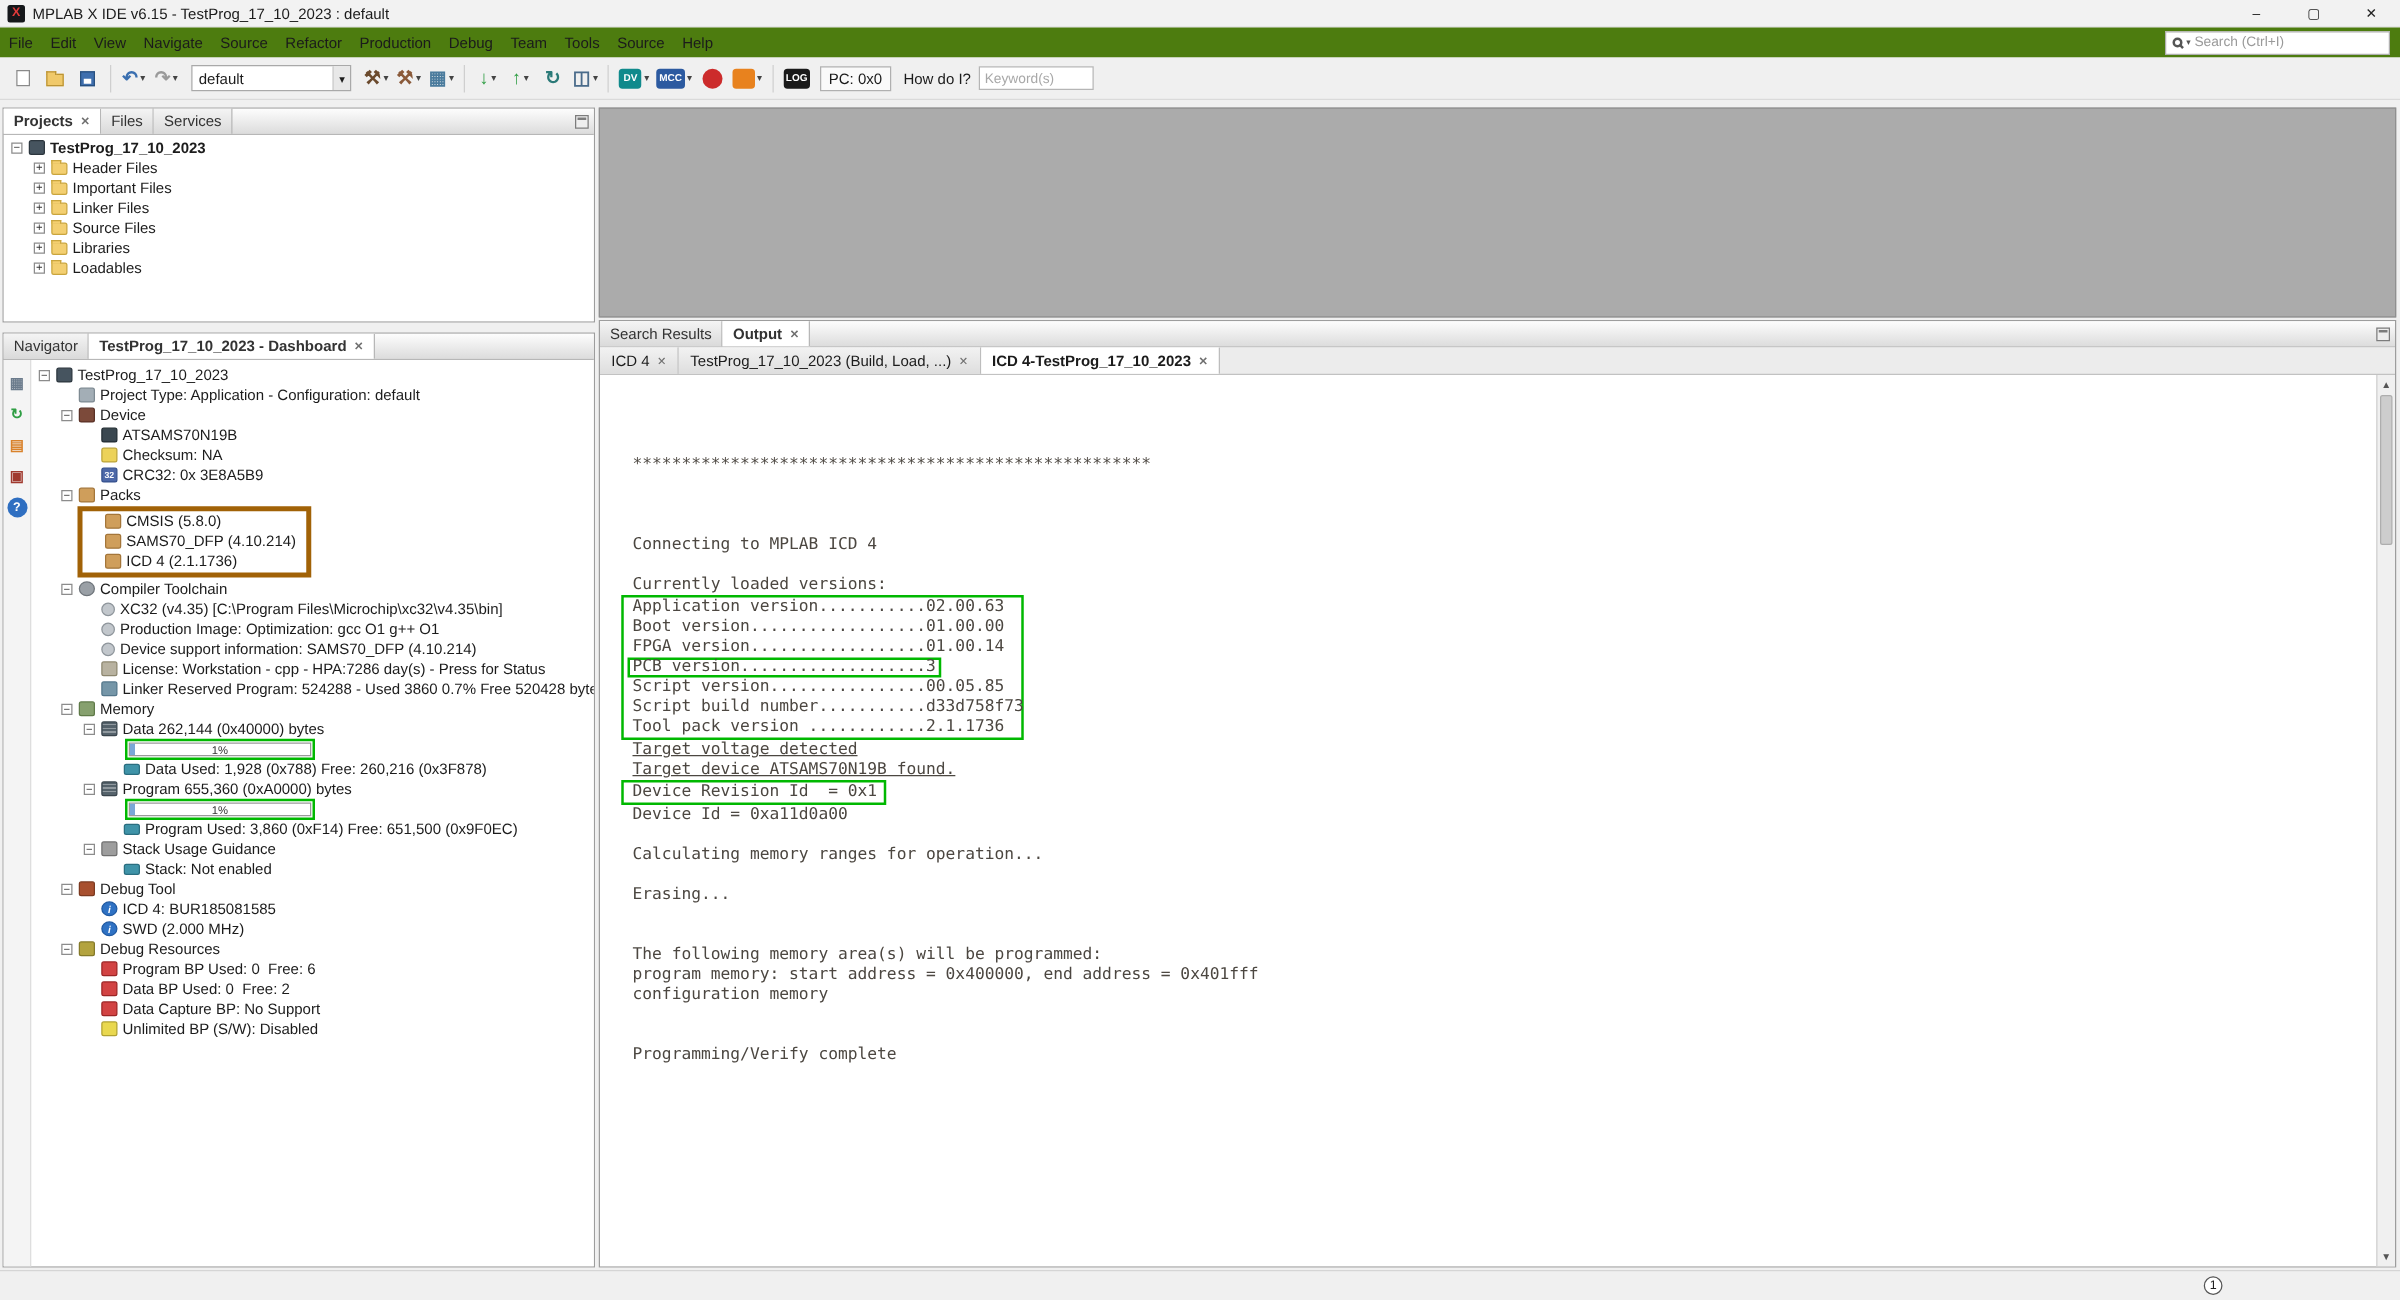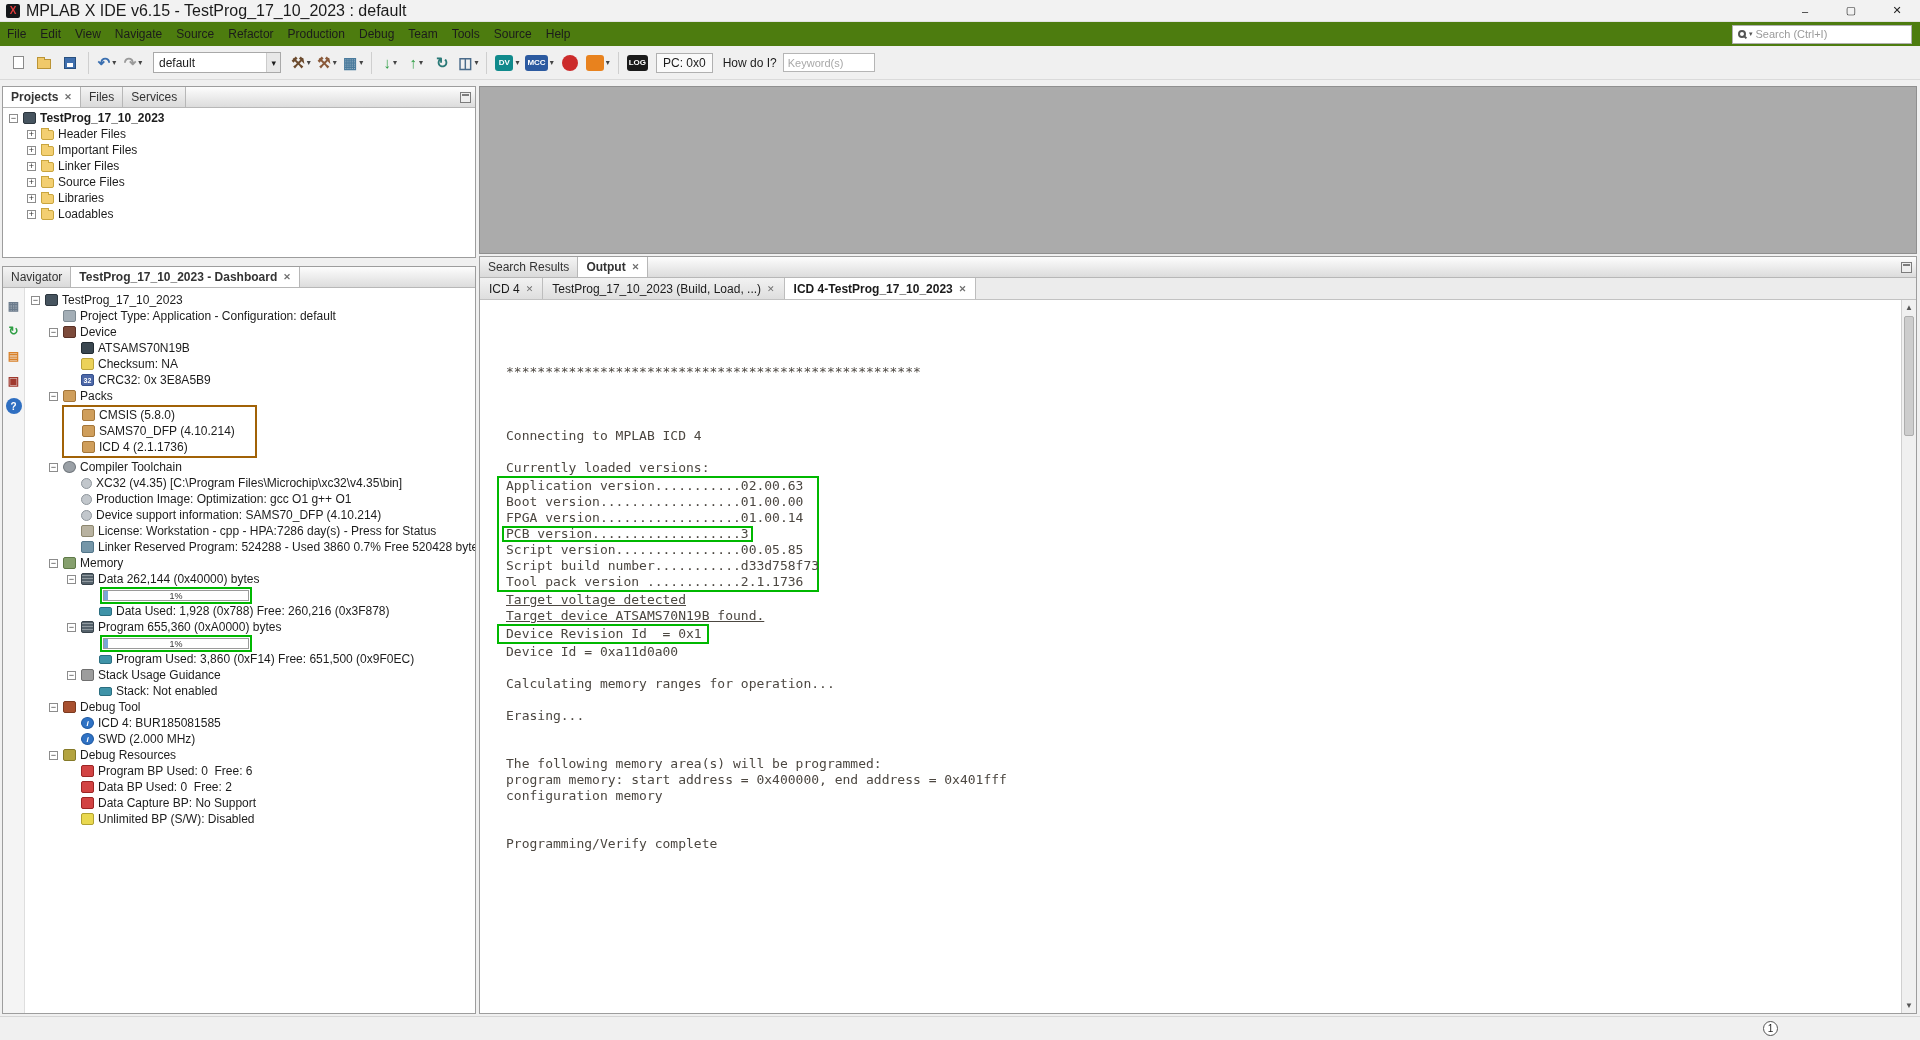--- a/index.html
+++ b/index.html
@@ -3,21 +3,21 @@
 <meta charset="utf-8">
 <style>
   *{margin:0;padding:0;box-sizing:border-box;}
   html,body{width:1920px;height:1040px;overflow:hidden;}
   body{font-family:"Liberation Sans",sans-serif;background:#e9e9e9;color:#1b1b1b;}
   .app{position:absolute;inset:0;width:1920px;height:1040px;background:#f0f0f0;}
 
   
   .titlebar{position:absolute;top:0;left:0;right:0;height:22px;background:#f2f2f2;display:flex;align-items:center;border-bottom:1px solid #e2e2e2;}
   .app-icon{width:14px;height:14px;margin:0 6px 0 6px;background:#15171a;color:#e23b3b;font-size:10px;font-weight:bold;display:flex;align-items:center;justify-content:center;border-radius:2px;flex:none;}
-  .title-text{font-size:16px;}
+  .title-text{font-size:12px;}
   .win-controls{margin-left:auto;display:flex;height:100%;}
   .win-btn{width:46px;height:100%;display:flex;align-items:center;justify-content:center;font-size:11px;color:#222;}
 
   
   .menubar{position:absolute;top:22px;left:0;right:0;height:24px;background:#4d7c0f;display:flex;align-items:center;}
   .menu-items{display:flex;}
   .menu-item{font-size:12px;padding:4px 7px;color:#1b1b1b;}
   .search-box{margin-left:auto;margin-right:8px;width:180px;height:19px;background:#fff;border:1px solid #b0b0b0;display:flex;align-items:center;padding:0 5px;gap:3px;}
   .mag-icon{width:8px;height:8px;border:2px solid #555;border-radius:50%;position:relative;flex:none;}
   .mag-icon::after{content:'';position:absolute;width:4px;height:2px;background:#555;transform:rotate(45deg);right:-3px;bottom:-2px;}
@@ -57,21 +57,21 @@
   .corner-icon{width:11px;height:11px;border:1px solid #7c7c7c;background:#eee;position:relative;}
   .corner-icon::after{content:'';position:absolute;left:1px;right:1px;top:1px;height:2px;background:#7c7c7c;}
 
   
   .tree-area{position:absolute;left:0;right:0;top:21px;bottom:0;overflow:hidden;background:#fff;padding-top:2px;}
   .tree-row{display:flex;align-items:center;height:16px;font-size:12px;white-space:pre;}
   .thandle{width:9px;height:9px;border:1px solid #8c8c8c;background:#fff;font-size:9px;line-height:7px;text-align:center;color:#333;margin-right:4px;flex:none;display:inline-flex;align-items:center;justify-content:center;}
   .thandle.none{border:none;background:transparent;}
   .tlabel{white-space:pre;color:#1c1c1c;}
   .tlabel.bold{font-weight:bold;}
-  .tree-group{border:2px solid #a16207;width:max-content;padding:0 20px 1px 2px;margin:1px 0;text-align:center;}
+  .tree-group{border:4px solid #a16207;width:max-content;padding:0 8px 1px 2px;margin:1px 0;text-align:center;}
 
   .ticon{width:13px;height:12px;border-radius:2px;margin:0 4px 0 1px;display:inline-flex;align-items:center;justify-content:center;flex:none;font-size:7px;color:#fff;}
   .i-project{background:#46545f;border:1px solid #2c363e;}
   .i-project-type{background:#a3aeb6;border:1px solid #7e8a92;}
   .i-device{background:#7c4a3a;border:1px solid #5a3126;}
   .i-chip{background:#3a4750;border:1px solid #222c33;}
   .i-checksum{background:#ecd259;border:1px solid #bca43a;}
   .i-crc32{background:#4d68a8;border:1px solid #35508d;}
   .i-crc32::after{content:'32';font-size:7px;font-weight:bold;}
   .i-packs,.i-package{background:#cf9e5b;border:1px solid #a4763a;}

